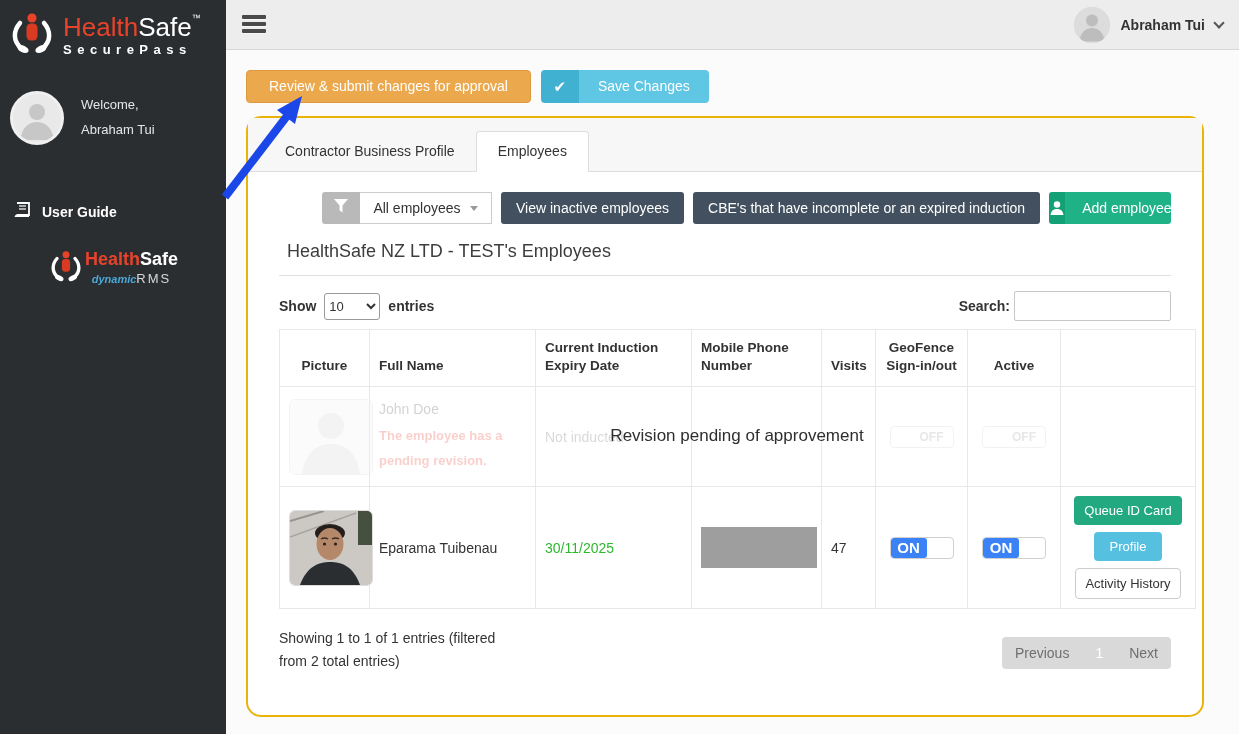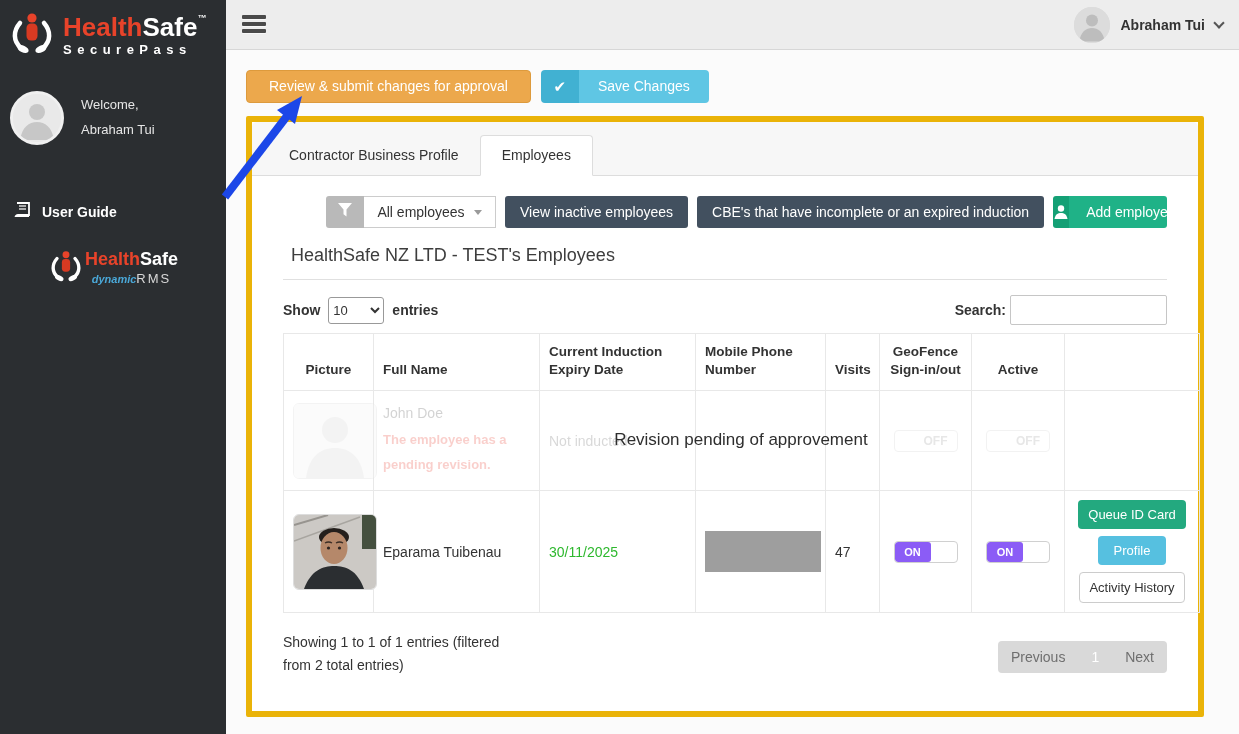--- a/index.html
+++ b/index.html
@@ -3,21 +3,21 @@
 <meta charset="utf-8">
 <style>
   * { box-sizing: border-box; margin: 0; padding: 0; }
   html,body { width:1239px; height:734px; }
   body { font-family:"Liberation Sans", sans-serif; background:#fbfbfb; position:relative; overflow:hidden; }
 
   
   .sidebar { position:absolute; left:0; top:0; width:226px; height:734px; background:#2b2e31; z-index:5; }
   .side-logo { display:flex; align-items:center; gap:7px; padding:9px 6px 10px 8px; }
   .brand-text { line-height:1; }
-  .brand-line { font-size:26px; font-weight:bold; color:#fff; letter-spacing:0; }
+  .brand-line { font-size:26px; font-weight:normal; color:#fff; letter-spacing:0; }
   .brand-health { color:#e8432a; }
   .brand-tm { font-size:9px; vertical-align:top; color:#fff; }
   .brand-sub { margin-top:3px; font-size:13px; font-weight:bold; color:#fff; letter-spacing:5.5px; }
   .welcome-row { display:flex; align-items:center; gap:17px; margin:20px 0 0 10px; }
   .avatar-ring { width:54px; height:54px; border-radius:50%; border:3px solid #f0f0f0; overflow:hidden; background:#e9e9e9; flex:0 0 auto; }
   .welcome-text { font-size:13px; color:#e6e6e6; line-height:1.9; }
   .user-guide { display:flex; align-items:center; gap:10px; margin:57px 0 0 13px; color:#fff; font-size:14px; font-weight:bold; cursor:pointer; }
   .rms-logo { margin-top:27px; display:flex; align-items:center; justify-content:center; gap:1px; }
   .rms-text { line-height:1; }
   .rms-line1 { font-size:18px; font-weight:bold; color:#fff; }
@@ -36,21 +36,21 @@
   .chev-down { width:8px; height:8px; border-right:2px solid #555; border-bottom:2px solid #555; transform:rotate(45deg); margin-top:-4px; }
 
   
   .action-row { position:absolute; left:246px; top:70px; display:flex; gap:10px; z-index:6; }
   .btn-review { background:#eca84c; border:1px solid #dd9a3c; color:#fff; font-size:14px; line-height:31px; padding:0 22px; border-radius:4px; cursor:pointer; }
   .btn-save { display:flex; border-radius:4px; overflow:hidden; cursor:pointer; }
   .save-check { width:38px; background:#41b1d2; color:#fff; display:flex; align-items:center; justify-content:center; font-size:15px; }
   .save-label { background:#5fc6e4; color:#fff; font-size:14px; line-height:33px; padding:0 19px; }
 
   
-  .card { position:absolute; left:246px; top:116px; width:958px; height:601px; background:#fff; border:6px solid #eab308; border-radius:2px; z-index:4; }
+  .card { position:absolute; left:246px; top:116px; width:958px; height:601px; background:#fff; border:2px solid #eab308; border-radius:15px; z-index:4; }
   .tabstrip { background:#f7f7f7; border-bottom:1px solid #dddddd; border-radius:5px 5px 0 0; padding:13px 0 0 16px; display:flex; align-items:flex-end; }
   .tab { font-size:14px; color:#333; padding:11px 21px 12px; cursor:pointer; white-space:nowrap; }
   .tab.active { background:#fff; border:1px solid #ddd; border-bottom-color:#fff; border-radius:4px 4px 0 0; margin-bottom:-1px; }
   .card-body { padding:0 31px; position:relative; }
 
   
   .filter-row { margin:20px 0 0 43px; display:flex; gap:9px; height:32px; white-space:nowrap; }
   .filter-group { display:flex; height:32px; }
   .funnel-box { width:38px; background:#b9b9b9; border-radius:3px 0 0 3px; display:flex; align-items:center; justify-content:center; cursor:pointer; }
   .select-fake { width:132px; background:#fff; border:1px solid #ccc; border-left:none; display:flex; align-items:center; justify-content:center; gap:9px; font-size:14px; color:#333; cursor:pointer; }
@@ -82,21 +82,21 @@
   .ghost-note { color:#ef6e62; font-weight:bold; font-size:13px; line-height:25px; margin-top:6px; }
   .ghost-induct { color:#888; }
   .name-cell-top { vertical-align:top !important; padding-top:14px !important; }
   .green-date { color:#2eb82e; }
   .pic-frame { width:84px; height:76px; border:1px solid #ddd; border-radius:6px; overflow:hidden; background:#fafafa; display:block; }
   .redact-bar { width:116px; height:41px; background:#9e9e9e; }
   .overlay-text { position:absolute; left:0; top:57px; width:916px; height:100px; display:flex; align-items:center; justify-content:center; font-size:17px; color:#2e2e2e; z-index:3; pointer-events:none; }
 
   
   .toggle { width:64px; height:22px; border:1px solid #d0d0d0; border-radius:4px; background:#fff; margin:0 auto; display:flex; overflow:hidden; cursor:pointer; }
-  .toggle .seg-on { width:36px; background:#8b5cf6; color:#fff; font-size:11px; font-weight:bold; display:flex; align-items:center; justify-content:center; border-radius:3px; }
+  .toggle .seg-on { width:36px; background:#3b82f6; color:#fff; font-size:15px; font-weight:bold; display:flex; align-items:center; justify-content:center; border-radius:3px; }
   .toggle-off { width:64px; height:22px; border:1px solid #d9d9d9; border-radius:4px; background:#fff; margin:0 auto; font-size:12px; font-weight:bold; color:#b5b5b5; text-align:right; line-height:20px; padding-right:9px; cursor:pointer; }
 
   
   .action-stack { display:flex; flex-direction:column; align-items:center; gap:7px; }
   .btn-green { background:#23a97f; color:#fff; font-size:13px; padding:7px 10px; border-radius:4px; cursor:pointer; }
   .btn-blue { background:#56c0e0; color:#fff; font-size:13px; padding:7px 16px; border-radius:4px; cursor:pointer; }
   .btn-white { background:#fff; border:1px solid #ccc; color:#333; font-size:13px; padding:7px 9px; border-radius:4px; cursor:pointer; }
 
   
   .footer-row { margin-top:18px; display:flex; justify-content:space-between; align-items:flex-start; }

